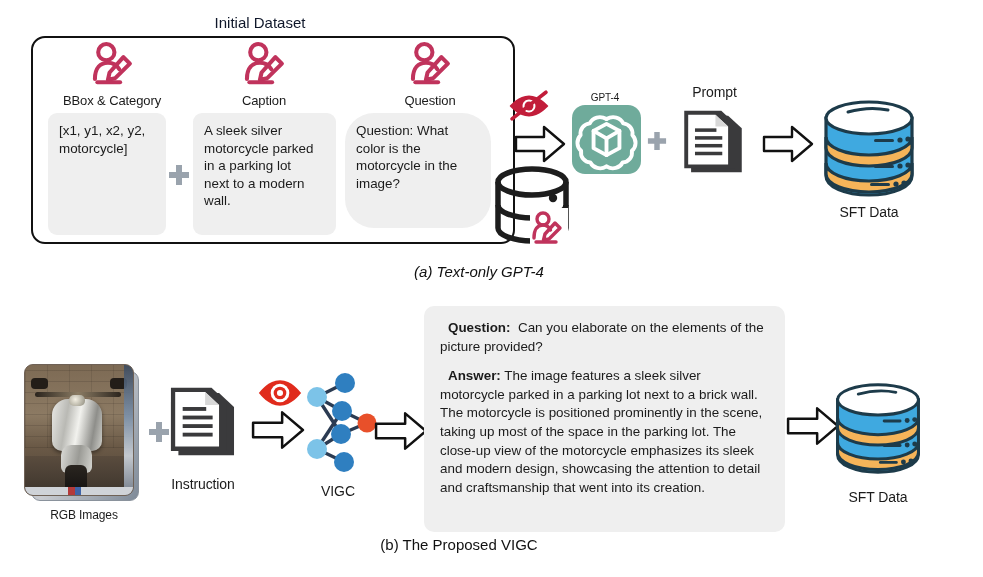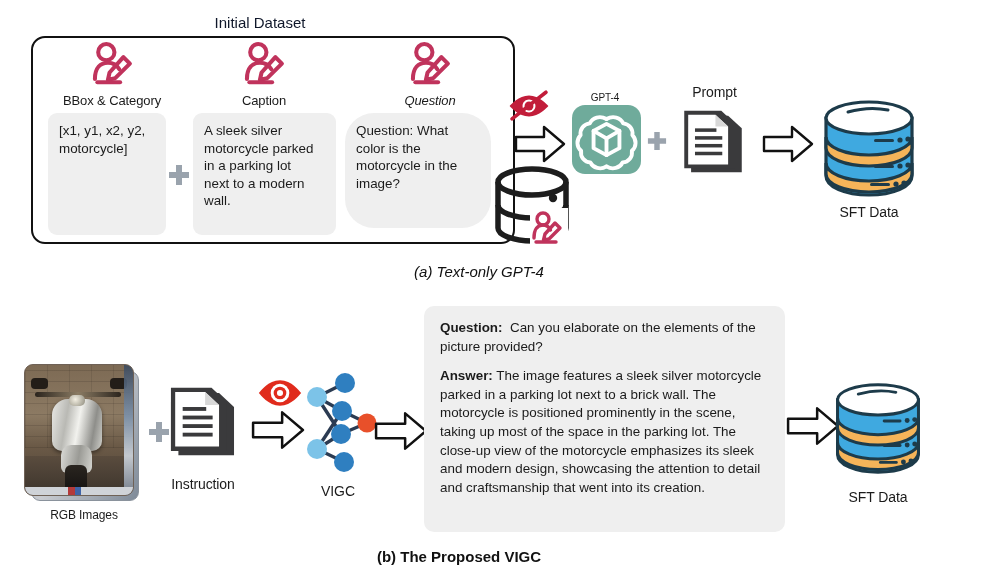--- a/index.html
+++ b/index.html
@@ -53,21 +53,21 @@
     overflow: hidden;
   }
   .qa-card {
     background: #efefef;
     border-radius: 10px;
     padding: 13px 16px 12px 16px;
     font-size: 13.4px;
     line-height: 18.6px;
     color: #1b1b1b;
   }
-  .qa-card b { font-weight: bold; }
+  .qa-card b { font-weight: bold; margin-left: 8px; }
   .qa-gap { height: 11px; }
 
   
   .plus { display: block; }
 
   
   .photo-stack { position: relative; }
   .photo-shadow {
     position: absolute; left: 7px; top: 7px;
     width: 108px; height: 130px;
@@ -200,21 +200,21 @@
   <div class="abs" style="left:404px; top:40px; width:52px; height:52px;">
     <svg viewBox="0 0 64 64" width="52" height="52">
       <g fill="none" stroke="#c0335c" stroke-width="5" stroke-linecap="round" stroke-linejoin="round">
         <circle cx="25" cy="15" r="10"></circle>
         <path d="M11 48 C11 34 18 28 27 28 C33 28 38 31 41 36"></path>
         <path d="M46 21 L54 29 L36 47 L27 49 L29 40 Z"></path>
         <path d="M14 52 L42 52"></path>
       </g>
     </svg>
   </div>
-  <div class="abs lbl" style="left:360px; top:93px; width:140px;font-style:italic;">Question</div>
+  <div class="abs lbl" style="left:360px; top:93px; width:140px;">Question</div>
 
   <div class="abs card" style="left:345px; top:113px; width:146px; height:115px;border-radius:29px;">
     <span>Question: What color is the motorcycle in the image?</span>
   </div>
 
   <div class="abs" style="left:508px; top:89px; width:42px; height:34px;">
     <svg viewBox="0 0 52 40" width="42" height="34">
       <g fill="#c21d3a">
         <path d="M26 7 C13 7 4 18 2 20 C4 22 13 33 26 33 C39 33 48 22 50 20 C48 18 39 7 26 7 Z
                  M26 28 C21.6 28 18 24.4 18 20 C18 15.6 21.6 12 26 12 C30.4 12 34 15.6 34 20 C34 24.4 30.4 28 26 28 Z"></path>
@@ -438,16 +438,16 @@
         <circle cx="82" cy="71" r="2.6"></circle>
           <circle cx="90" cy="70" r="2.6"></circle>
         <rect x="52" y="88" width="20" height="3" rx="1.5"></rect>
         <circle cx="78" cy="89" r="2.6"></circle>
           <circle cx="86" cy="88" r="2.6"></circle>
       </g>
     </svg>
   </div>
   <div class="abs lbl" style="left:818px; top:489px; width:120px; font-size:14px;">SFT Data</div>
 
-  <div class="abs caption-lbl" style="left:279px; top:548px; width:360px;font-weight:bold;">(b) The Proposed VIGC</div>
+  <div class="abs caption-lbl" style="left:279px; top:536px; width:360px;">(b) The Proposed VIGC</div>
 
 
 </div>
 
 </body></html>

